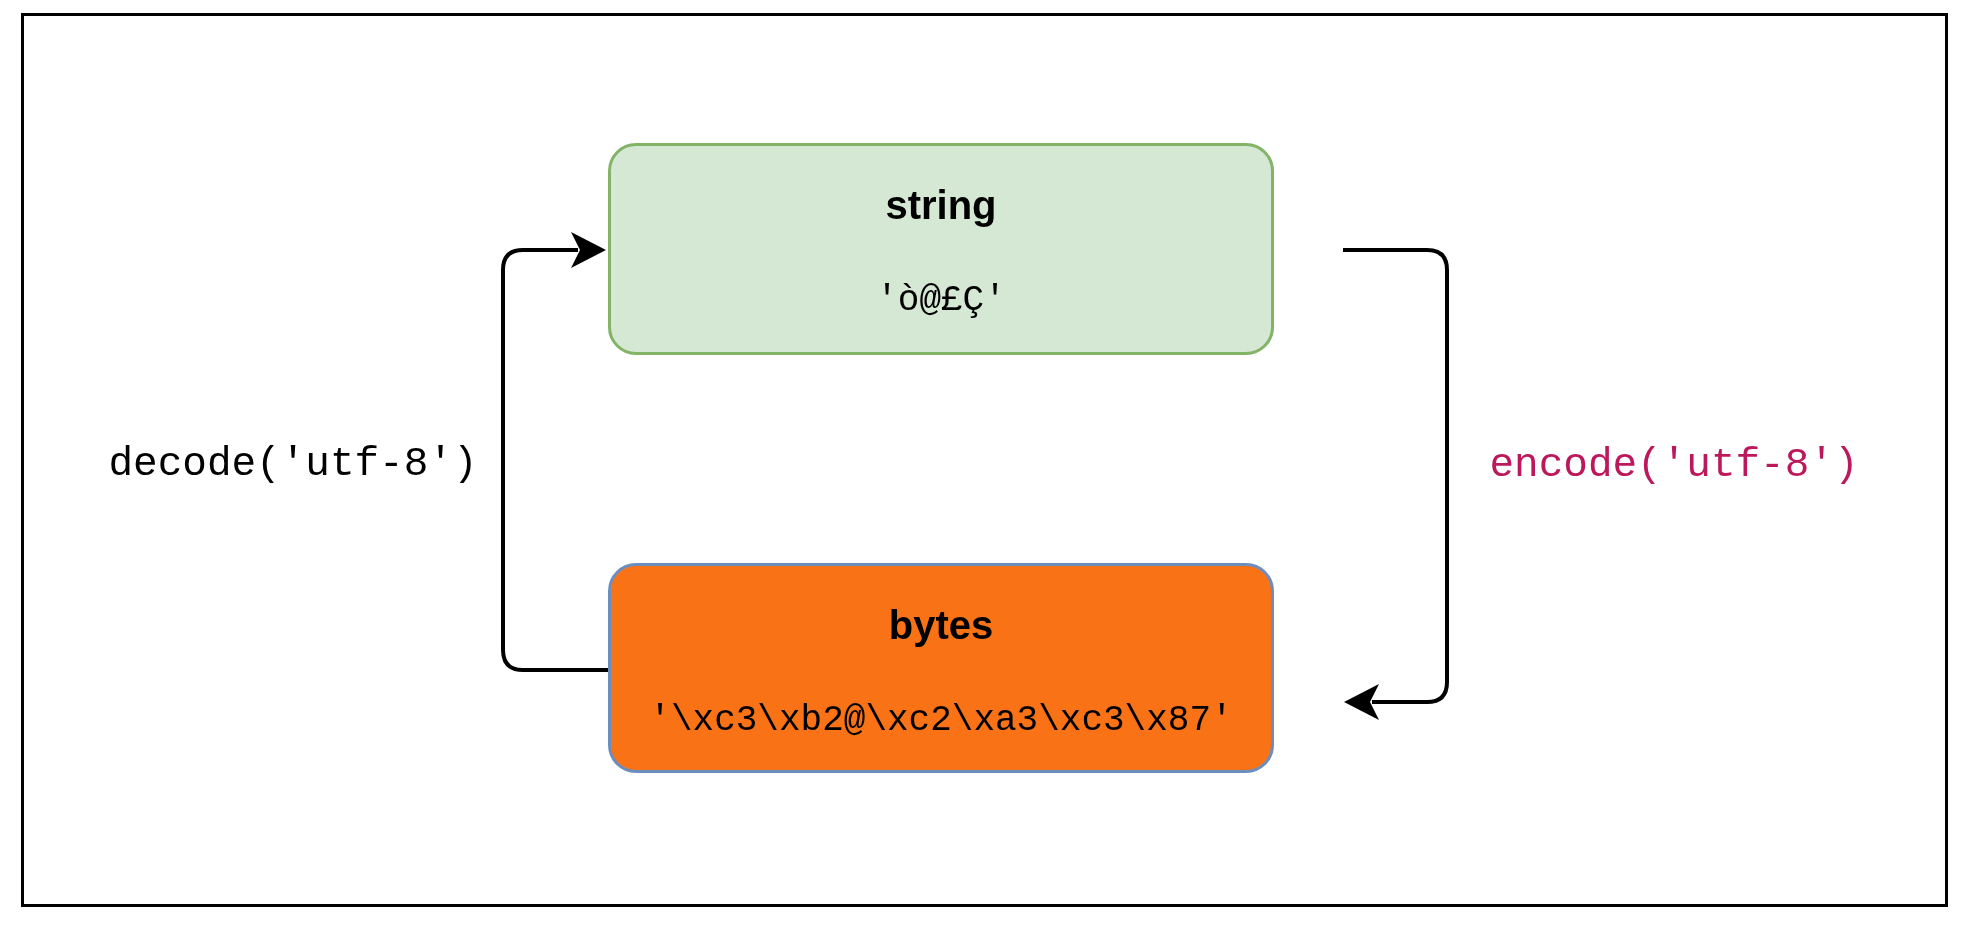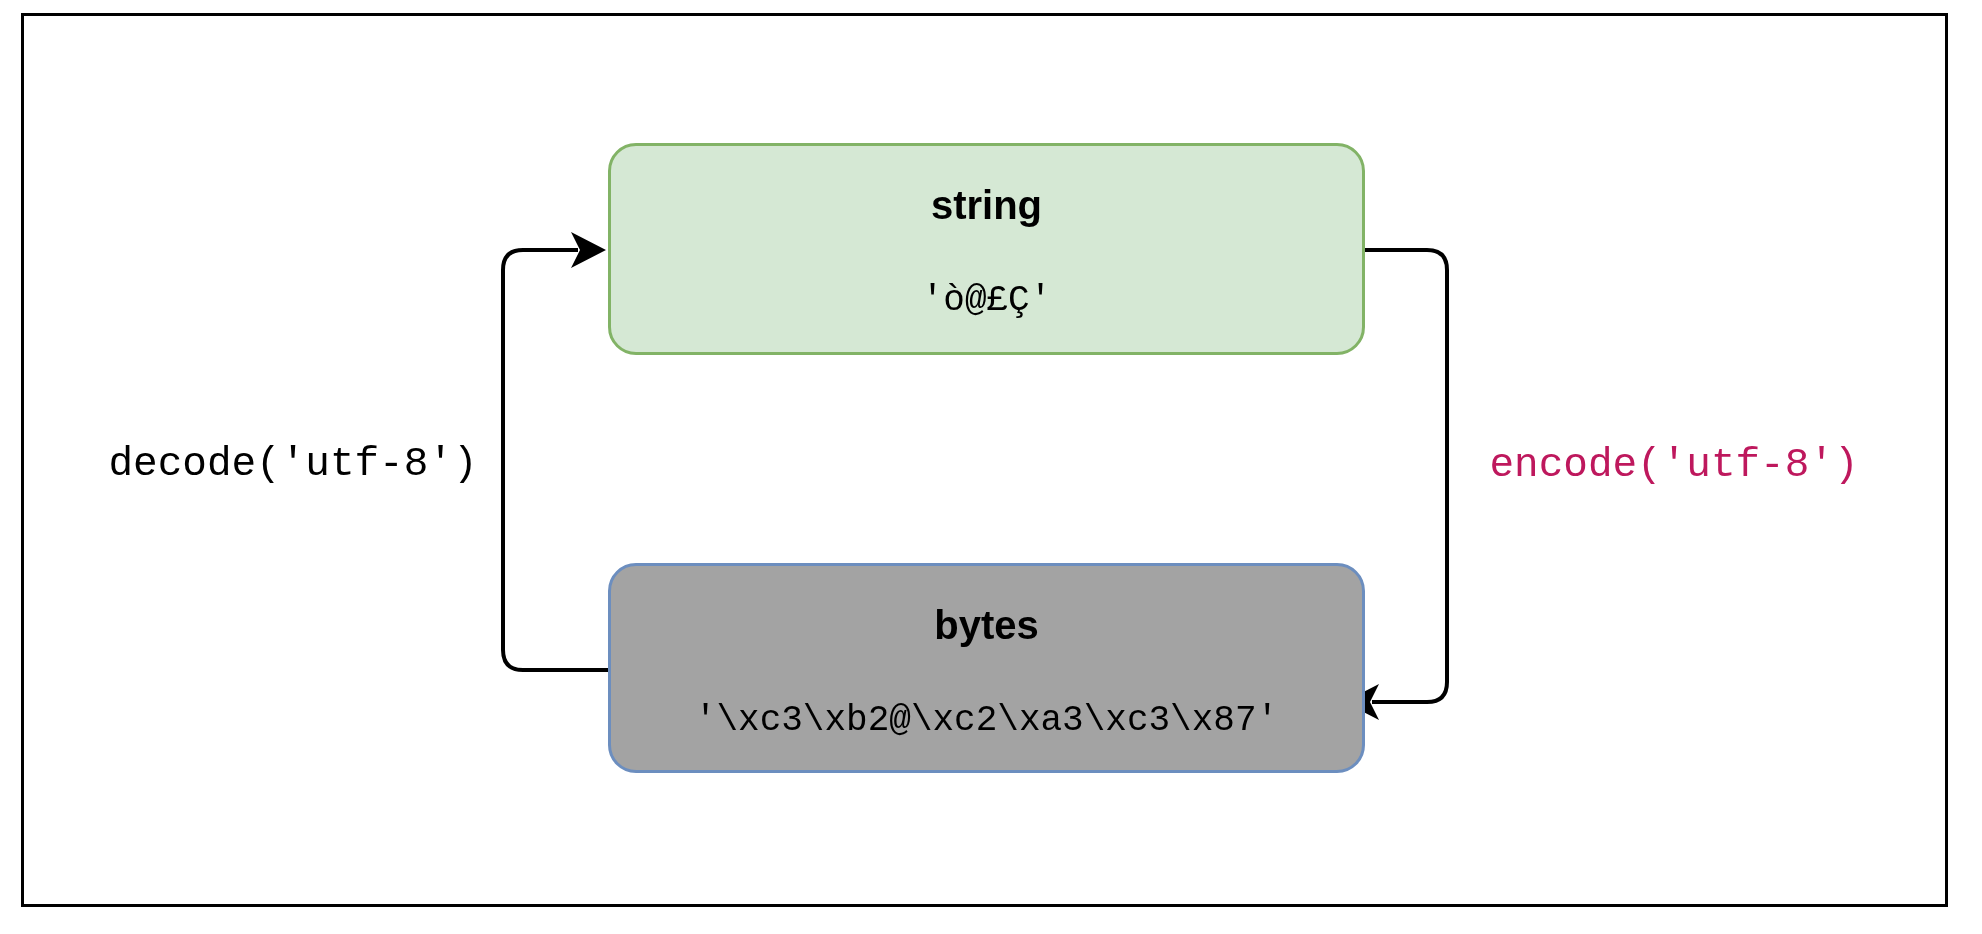--- a/index.html
+++ b/index.html
@@ -26,21 +26,21 @@
     width: 1982px; height: 934px;
     pointer-events: none;
   }
   .edge-path {
     fill: none;
     stroke-width: 4px;
   }
   .node {
     position: absolute;
     left: 608px;
-    width: 757px;
+    width: 666px;
     height: 212px;
     border-radius: 28px;
     border: 3px solid;
     text-align: center;
   }
   .node-string { top: 143px; }
   .node-bytes  { top: 563px; height: 210px; }
   .node-title {
     position: absolute;
     top: 36px; left: 0; right: 0;
@@ -82,21 +82,21 @@
 
     <path class="edge-path" d="M 1343 250 L 1427 250 Q 1447 250 1447 270 L 1447 682 Q 1447 702 1427 702 L 1372 702" style="stroke: rgb(0, 0, 0);"></path>
     <polygon points="1344,702 1379,684 1370,702 1379,720" style="fill: rgb(0, 0, 0);"></polygon>
   </svg>
 
   <div class="node node-string" style="background-color: rgb(213, 232, 212); border-color: rgb(130, 179, 102);">
     <div class="node-title">string</div>
     <div class="node-value">'ò@£Ç'</div>
   </div>
 
-  <div class="node node-bytes" style="background-color: #a3a3a3; border-color: rgb(108, 142, 191);">
+  <div class="node node-bytes" style="background-color: #f97316; border-color: rgb(108, 142, 191);">
     <div class="node-title">bytes</div>
     <div class="node-value">'\xc3\xb2@\xc2\xa3\xc3\x87'</div>
   </div>
 
   <div class="edge-label edge-label-decode" style="color: rgb(0, 0, 0);">decode('utf-8')</div>
 
   <div class="edge-label edge-label-encode" style="color: #be185d;">encode('utf-8')</div>
 </div>
 
 </body></html>

